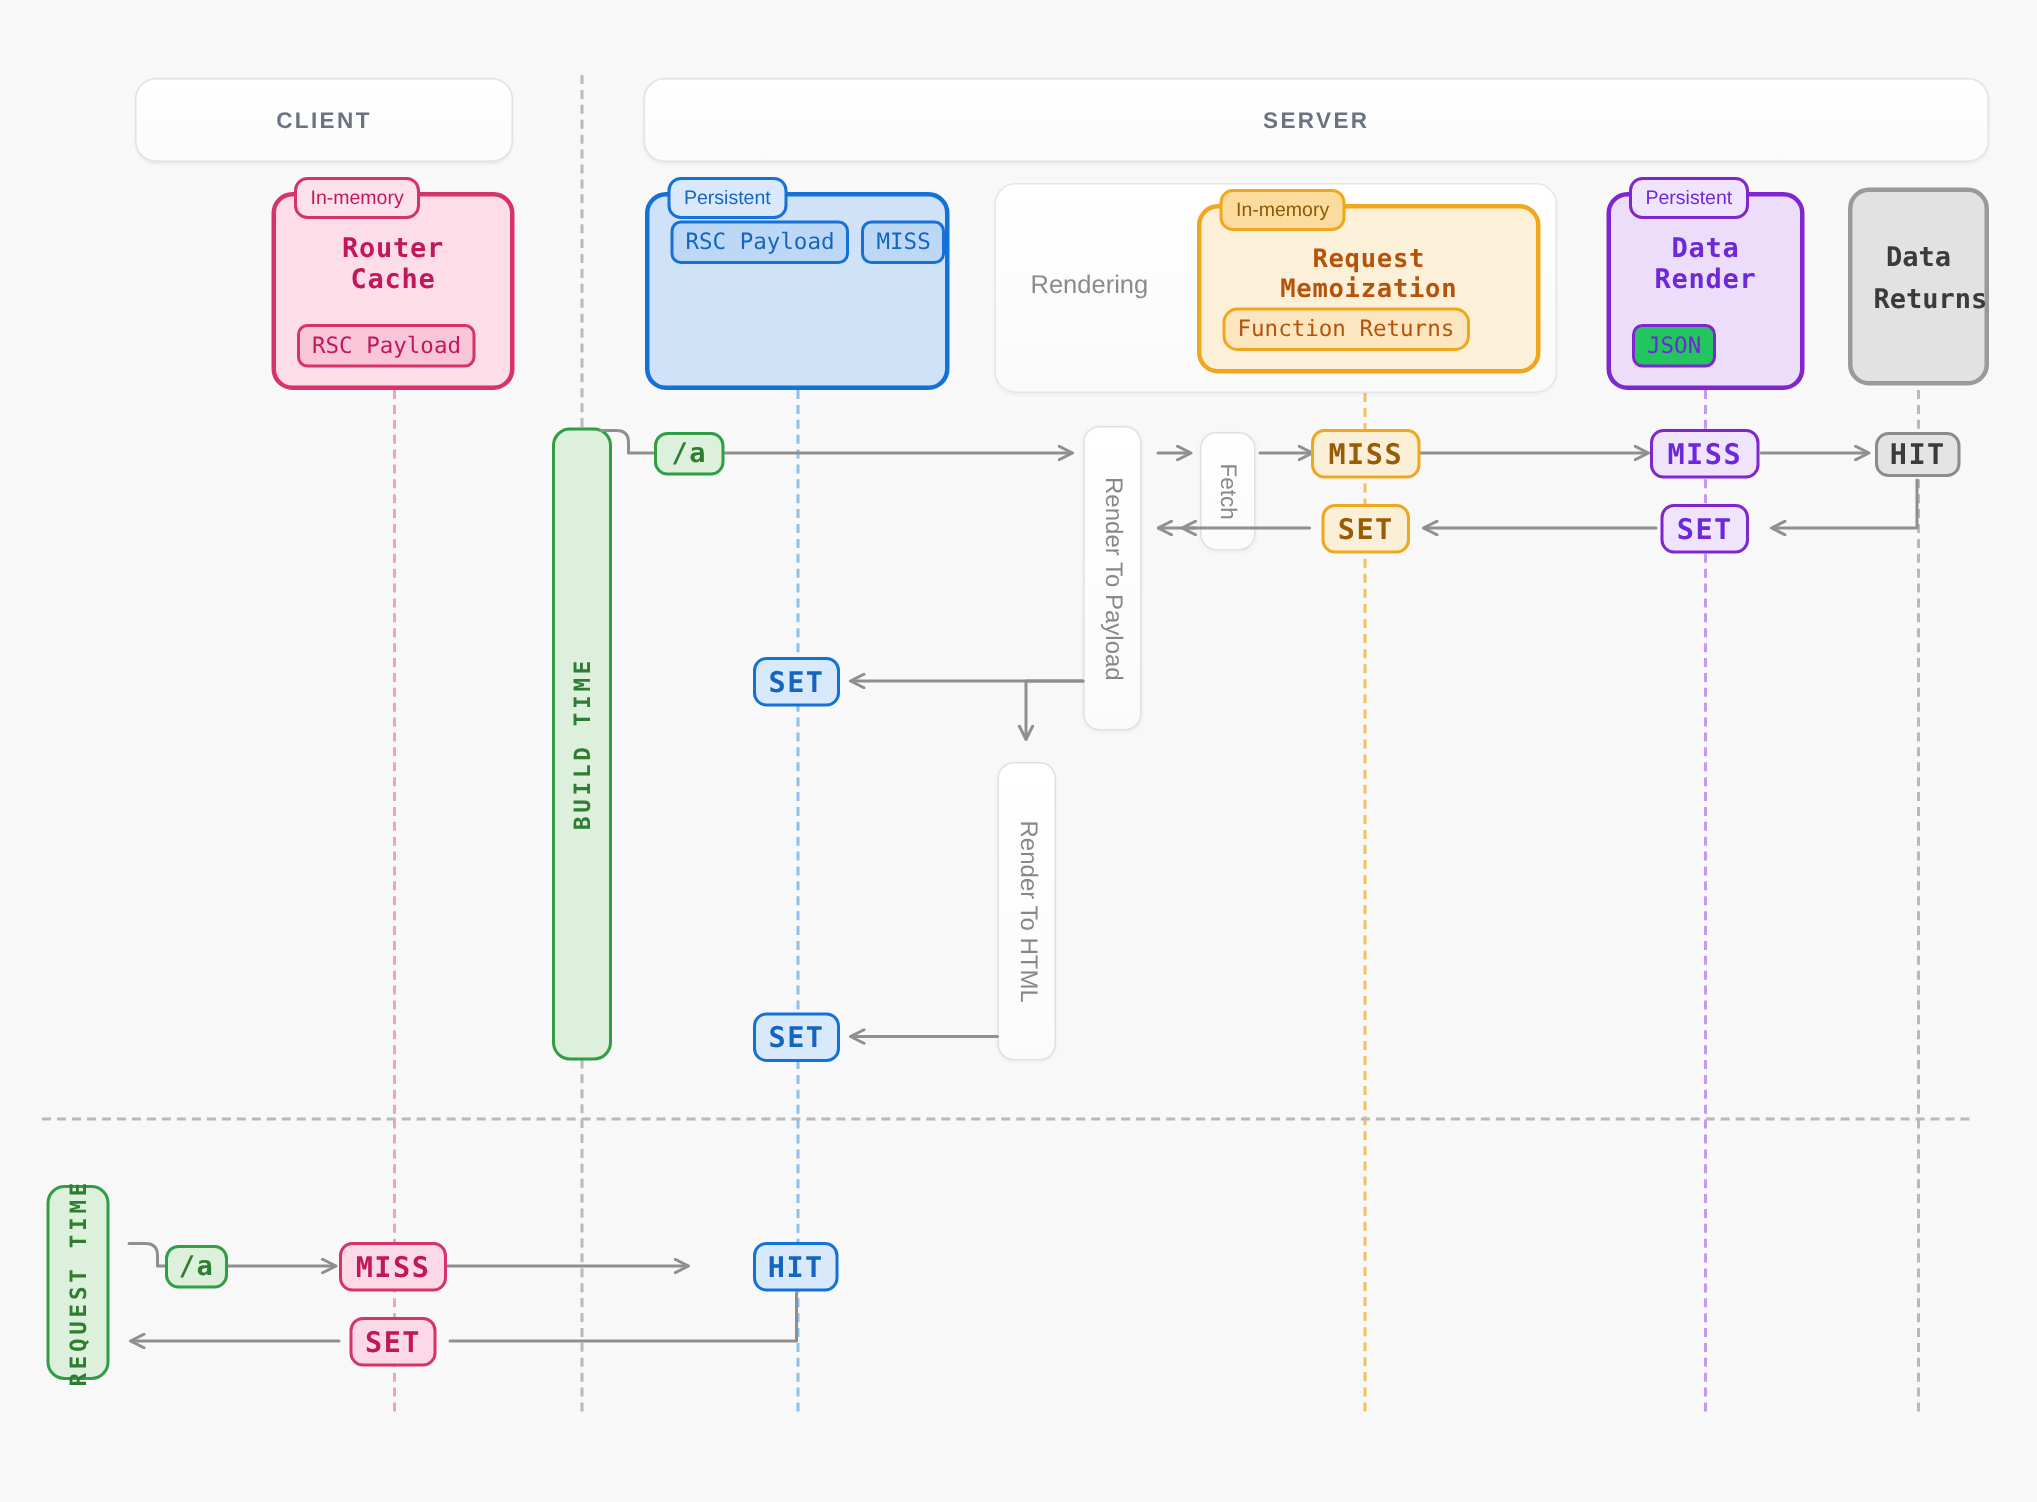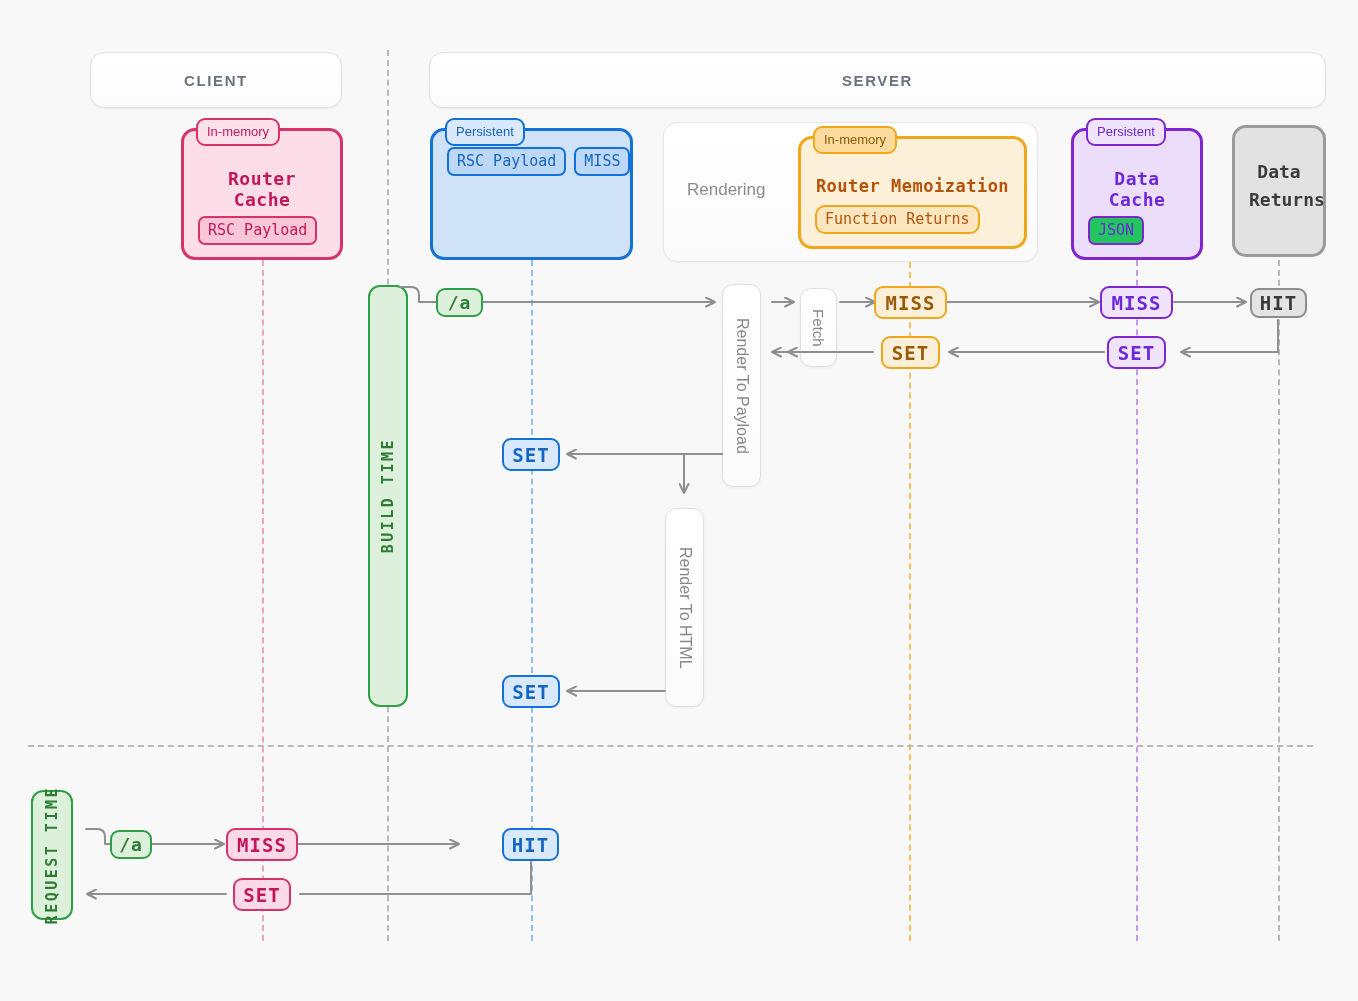--- a/index.html
+++ b/index.html
@@ -41,21 +41,21 @@
     flex-direction: column;
     justify-content: space-between;
     padding: 16px 14px 12px 14px;
   }
   .card-title {
     font-family: "DejaVu Sans Mono", monospace;
     font-size: 18px;
     font-weight: 700;
     letter-spacing: 0.5px;
     text-align: center;
-    margin-top: 21px;
+    margin-top: 8px;
   }
   .card-chips {
     display: flex;
     gap: 8px;
     align-items: center;
   }
   .chip {
     border-width: 2px;
     border-style: solid;
     border-radius: 7px;
@@ -225,29 +225,29 @@
       <div class="chip">RSC Payload</div>
       <div class="chip">MISS</div>
     </div>
   </div>
 
   <div class="abs render-box" style="left:663px; top:122px; width:375px; height:140px;"></div>
   <div class="render-label" style="left:687px; top:180px;">Rendering</div>
 
   <div class="abs card amber" style="left:798px; top:136px; width:229px; height:113px;">
     <div class="tag">In-memory</div>
-    <div class="card-title" style="font-size:17px;">Router Memoization</div>
+    <div class="card-title" style="font-size:17px;">Request Memoization</div>
     <div class="card-chips">
       <div class="chip">Function Returns</div>
     </div>
   </div>
 
   <div class="abs card violet" style="left:1071px; top:128px; width:132px; height:132px;">
     <div class="tag">Persistent</div>
-    <div class="card-title">Data Cache</div>
+    <div class="card-title">Data Render</div>
     <div class="card-chips">
       <div class="chip">JSON</div>
     </div>
   </div>
 
   <div class="abs card grey" style="left:1232px; top:125px; width:94px; height:132px; justify-content:flex-start;">
     <div class="ds-title">Data</div>
     <div class="ds-title" style="padding-top:0;">Returns</div>
   </div>
 

